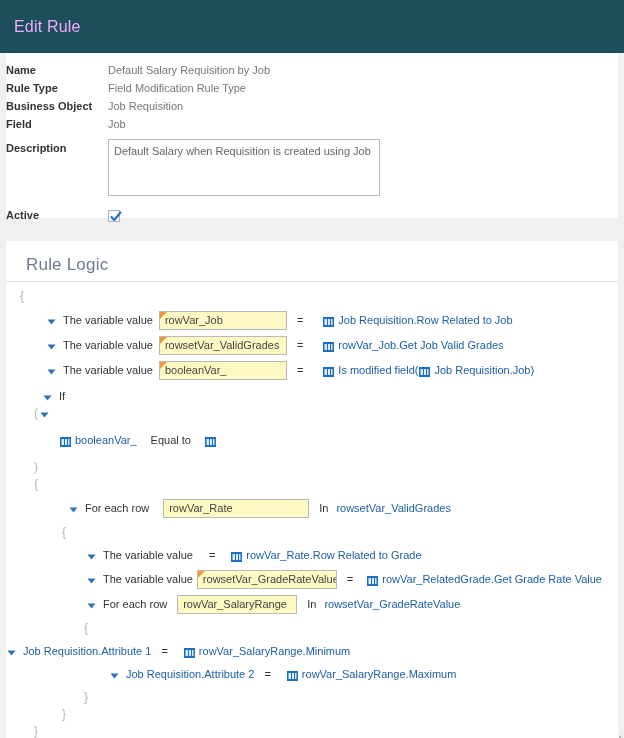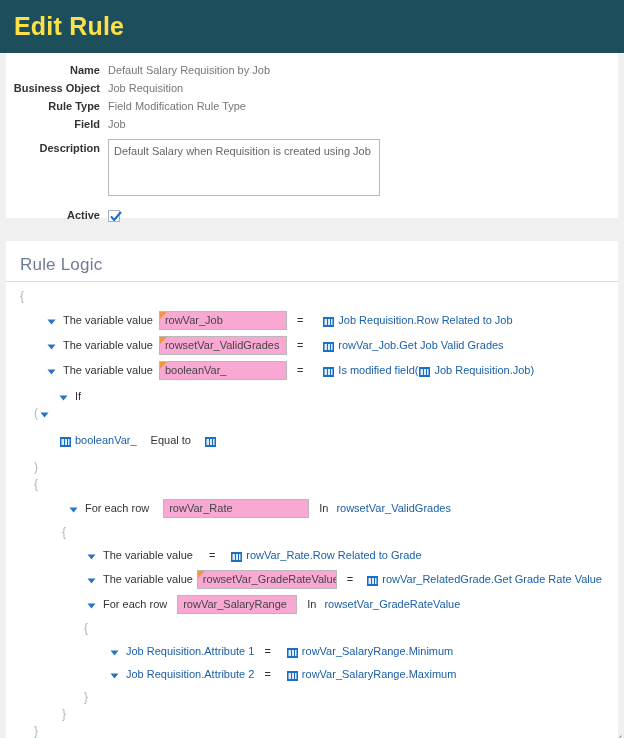--- a/index.html
+++ b/index.html
@@ -25,23 +25,23 @@
   
   .app-header {
     height: 53px;
     background: #1d4e5c;
     display: flex;
     align-items: center;
     padding-left: 14px;
     box-sizing: border-box;
   }
   .app-header .title {
-    color: #fde047;
-    font-size: 25px;
-    font-weight: 700;
+    color: #f0abfc;
+    font-size: 16px;
+    font-weight: 400;
     letter-spacing: 0.2px;
   }
 
   
   .panel {
     background: #ffffff;
     margin: 0 6px 0 6px;
     box-sizing: border-box;
   }
   .panel-top {
@@ -58,21 +58,20 @@
   }
 
   
   .form-row {
     display: flex;
     align-items: flex-start;
     margin-bottom: 3px;
   }
   .form-label {
     width: 94px;
-    text-align: right;
     font-weight: bold;
     color: #333333;
     font-size: 11px;
     padding-right: 8px;
     line-height: 15px;
     flex: 0 0 auto;
   }
   .form-value {
     color: #777777;
     font-size: 11px;
@@ -127,21 +126,21 @@
     position: relative;
     box-sizing: border-box;
   }
   .checkbox svg { position: absolute; left: 0px; top: -1px; }
 
   
   .logic-title {
     font-size: 17px;
     color: #6f7c96;
     font-weight: 400;
-    padding: 4px 0 6px 14px;
+    padding: 4px 0 6px 20px;
     letter-spacing: 0.2px;
   }
   .logic-divider {
     height: 1px;
     background: #d3ddea;
     margin: 0 0 0 0;
   }
   .logic-body {
     padding: 6px 0 10px 0;
     position: relative;
@@ -191,21 +190,21 @@
     color: #333333;
     font-size: 11px;
     margin: 0 10px;
   }
 
   
   .vinput {
     position: relative;
     height: 19px;
     border: 1px solid #b9b9b9;
-    background: #f9a8d4;
+    background: #fef9c3;
     box-sizing: border-box;
     font-size: 11px;
     color: #444444;
     line-height: 17px;
     padding: 0 4px 0 5px;
     overflow: hidden;
     flex: 0 0 auto;
   }
   .vinput.req::before {
     content: "";
@@ -264,27 +263,27 @@
   </div>
 
   <div class="panel panel-top">
 
     <div class="form-row">
       <div class="form-label">Name</div>
       <div class="form-value">Default Salary Requisition by Job</div>
     </div>
 
     <div class="form-row">
+      <div class="form-label">Rule Type</div>
+      <div class="form-value">Field Modification Rule Type</div>
+    </div>
+
+    <div class="form-row">
       <div class="form-label">Business Object</div>
       <div class="form-value">Job Requisition</div>
-    </div>
-
-    <div class="form-row">
-      <div class="form-label">Rule Type</div>
-      <div class="form-value">Field Modification Rule Type</div>
     </div>
 
     <div class="form-row">
       <div class="form-label">Field</div>
       <div class="form-value">Job</div>
     </div>
 
     <div class="form-row desc-row">
       <div class="form-label">Description</div>
       <div class="textarea-box">Default Salary when Requisition is created using Job</div>
@@ -386,21 +385,21 @@
               <rect x="0" y="0" width="11" height="10" fill="#1b6fc4"></rect>
               <rect x="1.5" y="2" width="2.5" height="6" fill="#dce9f7"></rect>
               <rect x="5" y="2" width="2" height="6" fill="#dce9f7"></rect>
               <rect x="8" y="2" width="1.5" height="6" fill="#dce9f7"></rect>
             </svg>
         </span>
         <span class="expr">Job Requisition.Job</span>
         <span class="expr">)</span>
       </div>
 
-      <div class="line tight" style="padding-left:52px; margin-top:8px;">
+      <div class="line tight" style="padding-left:36px; margin-top:8px;">
         <span class="tri">
           <svg width="11" height="11" viewBox="0 0 11 11">
               <path d="M1.5 3.5 L9.5 3.5 L5.5 8.5 Z" fill="#2a73c0"></path>
             </svg>
         </span>
         <span class="kw">If</span>
       </div>
 
       <div class="line tight" style="padding-left:28px;">
         <span class="brace">(</span>
@@ -516,21 +515,21 @@
         <span class="sp gap10"></span>
         <span class="kw">In</span>
         <span class="sp gap8"></span>
         <span class="expr">rowsetVar_GradeRateValue</span>
       </div>
 
       <div class="line tight" style="padding-left:78px;">
         <span class="brace">{</span>
       </div>
 
-      <div class="line stmt" style="padding-left:103px;">
+      <div class="line stmt" style="">
         <span class="tri">
           <svg width="11" height="11" viewBox="0 0 11 11">
               <path d="M1.5 3.5 L9.5 3.5 L5.5 8.5 Z" fill="#2a73c0"></path>
             </svg>
         </span>
         <span class="kw-blue">Job Requisition.Attribute 1</span>
         <span class="eqsign">=</span>
         <span class="sp gap6"></span>
         <span class="vicon">
           <svg width="11" height="10" viewBox="0 0 11 10">

